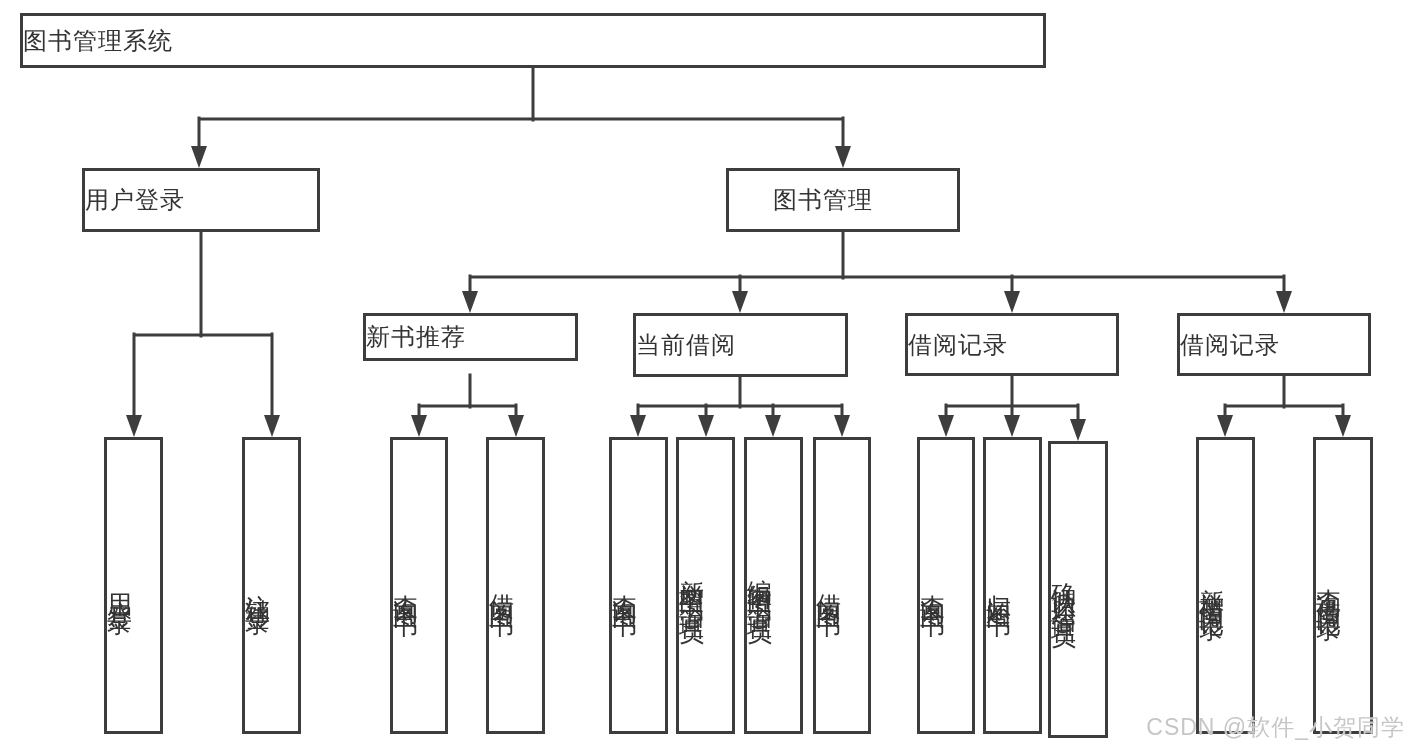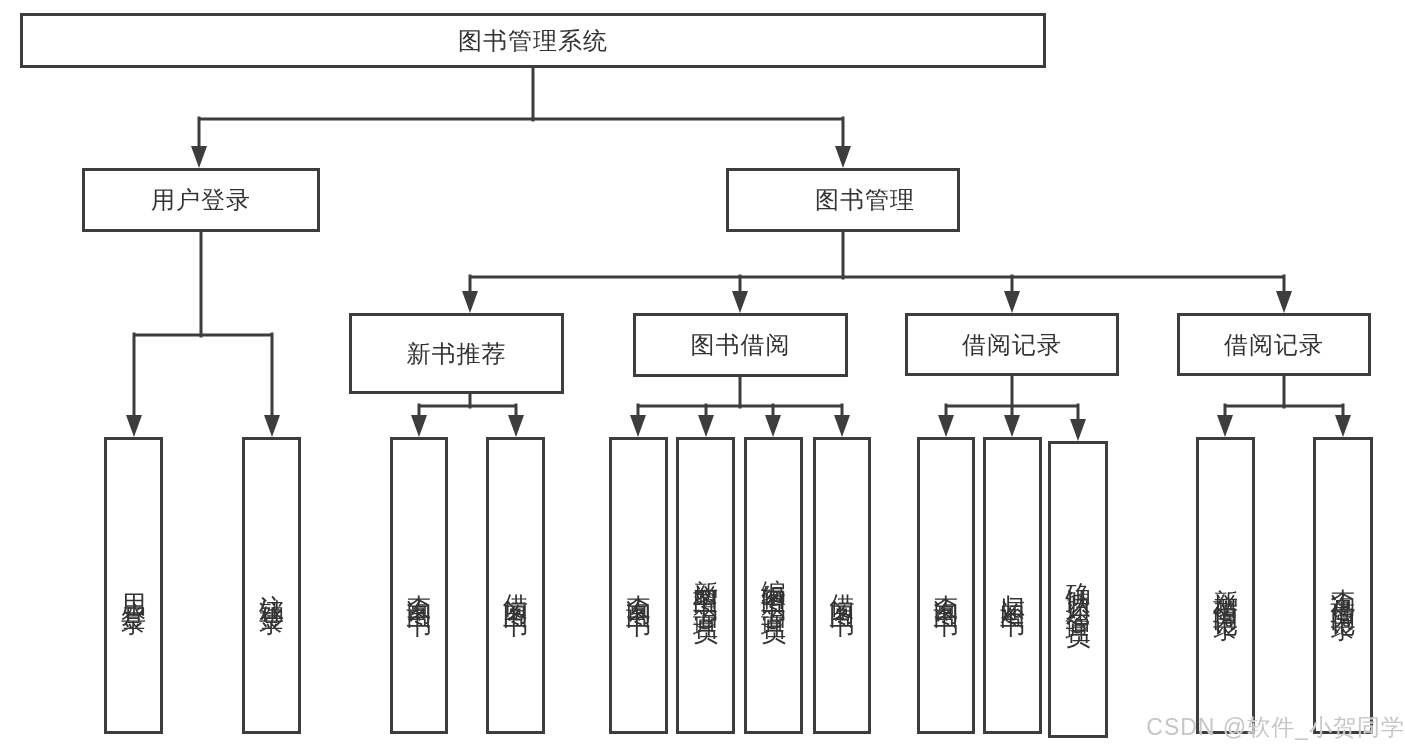--- a/index.html
+++ b/index.html
@@ -26,21 +26,20 @@
     fill: #3d3d3d;
     stroke: none;
   }
   .box {
     position: absolute;
     background: #ffffff;
     border: 3px solid #3d3d3d;
     box-sizing: border-box;
     display: flex;
     align-items: center;
-    justify-content: center;
     color: #333333;
   }
   .box.h span {
     font-size: 24px;
     letter-spacing: 1px;
     white-space: nowrap;
   }
   .box.v span {
     writing-mode: vertical-rl;
     text-orientation: mixed;
@@ -111,25 +110,25 @@
     <span>图书管理系统</span>
   </div>
 
   <div class="box h" style="left:82px; top:168px; width:238px; height:64px;">
     <span>用户登录</span>
   </div>
   <div class="box h" style="left:726px; top:168px; width:234px; height:64px;padding-left:44px;">
     <span>图书管理</span>
   </div>
 
-  <div class="box h" style="left:349px; top:313px; width:215px; height:81px;font-family:Liberation Mono, monospace;">
+  <div class="box h" style="left:363px; top:313px; width:215px; height:48px;font-family:Liberation Mono, monospace;">
     <span>新书推荐</span>
   </div>
   <div class="box h" style="left:633px; top:313px; width:215px; height:64px;">
-    <span>图书借阅</span>
+    <span>当前借阅</span>
   </div>
   <div class="box h" style="left:905px; top:313px; width:214px; height:63px;">
     <span>借阅记录</span>
   </div>
   <div class="box h" style="left:1177px; top:313px; width:194px; height:63px;">
     <span>借阅记录</span>
   </div>
 
   <div class="box v" style="left:104px; top:437px; width:59px; height:297px;">
     <span>用户登录</span>

